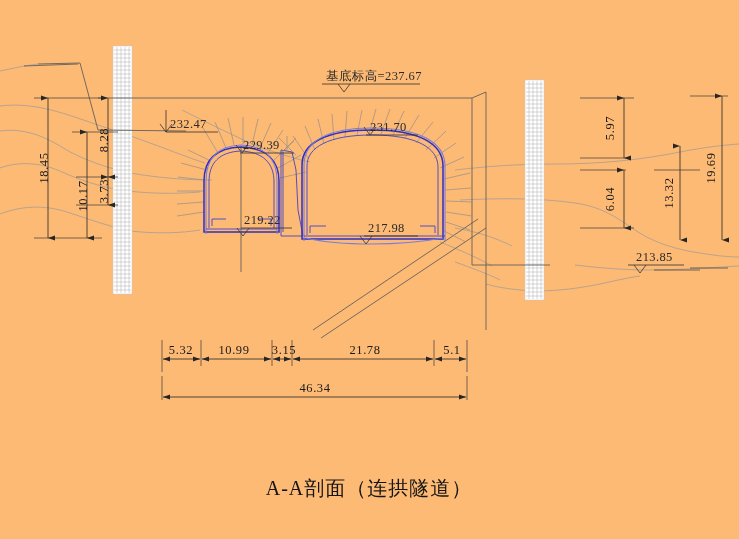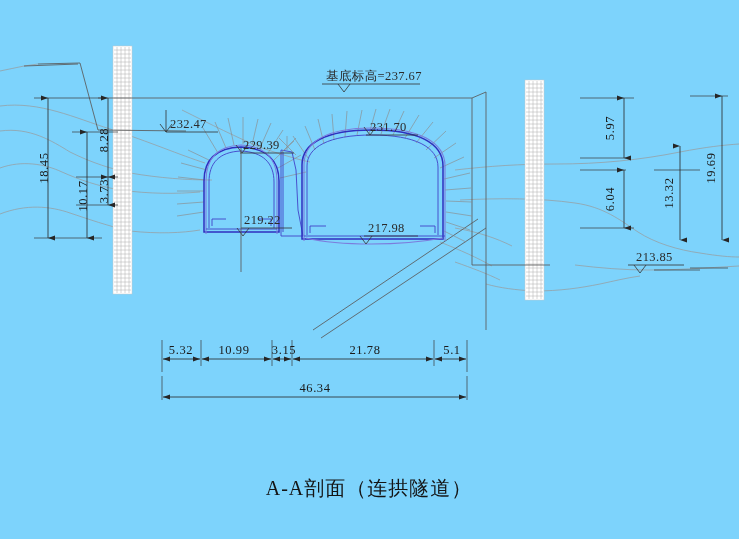--- a/index.html
+++ b/index.html
@@ -13,21 +13,21 @@
     font-family: "Liberation Serif", "DejaVu Serif", serif;
     overflow: hidden;
     position: relative;
   }
   #drawing-root {
     position: absolute;
     left: 0;
     top: 0;
     width: 739px;
     height: 539px;
-    background: #7dd3fc;
+    background: #fdba74;
   }
   svg#cad {
     display: block;
     width: 739px;
     height: 539px;
   }
   .dimtext {
     font-family: "Liberation Serif", "DejaVu Serif", serif;
     font-size: 12.5px;
     fill: #1a1a1a;

